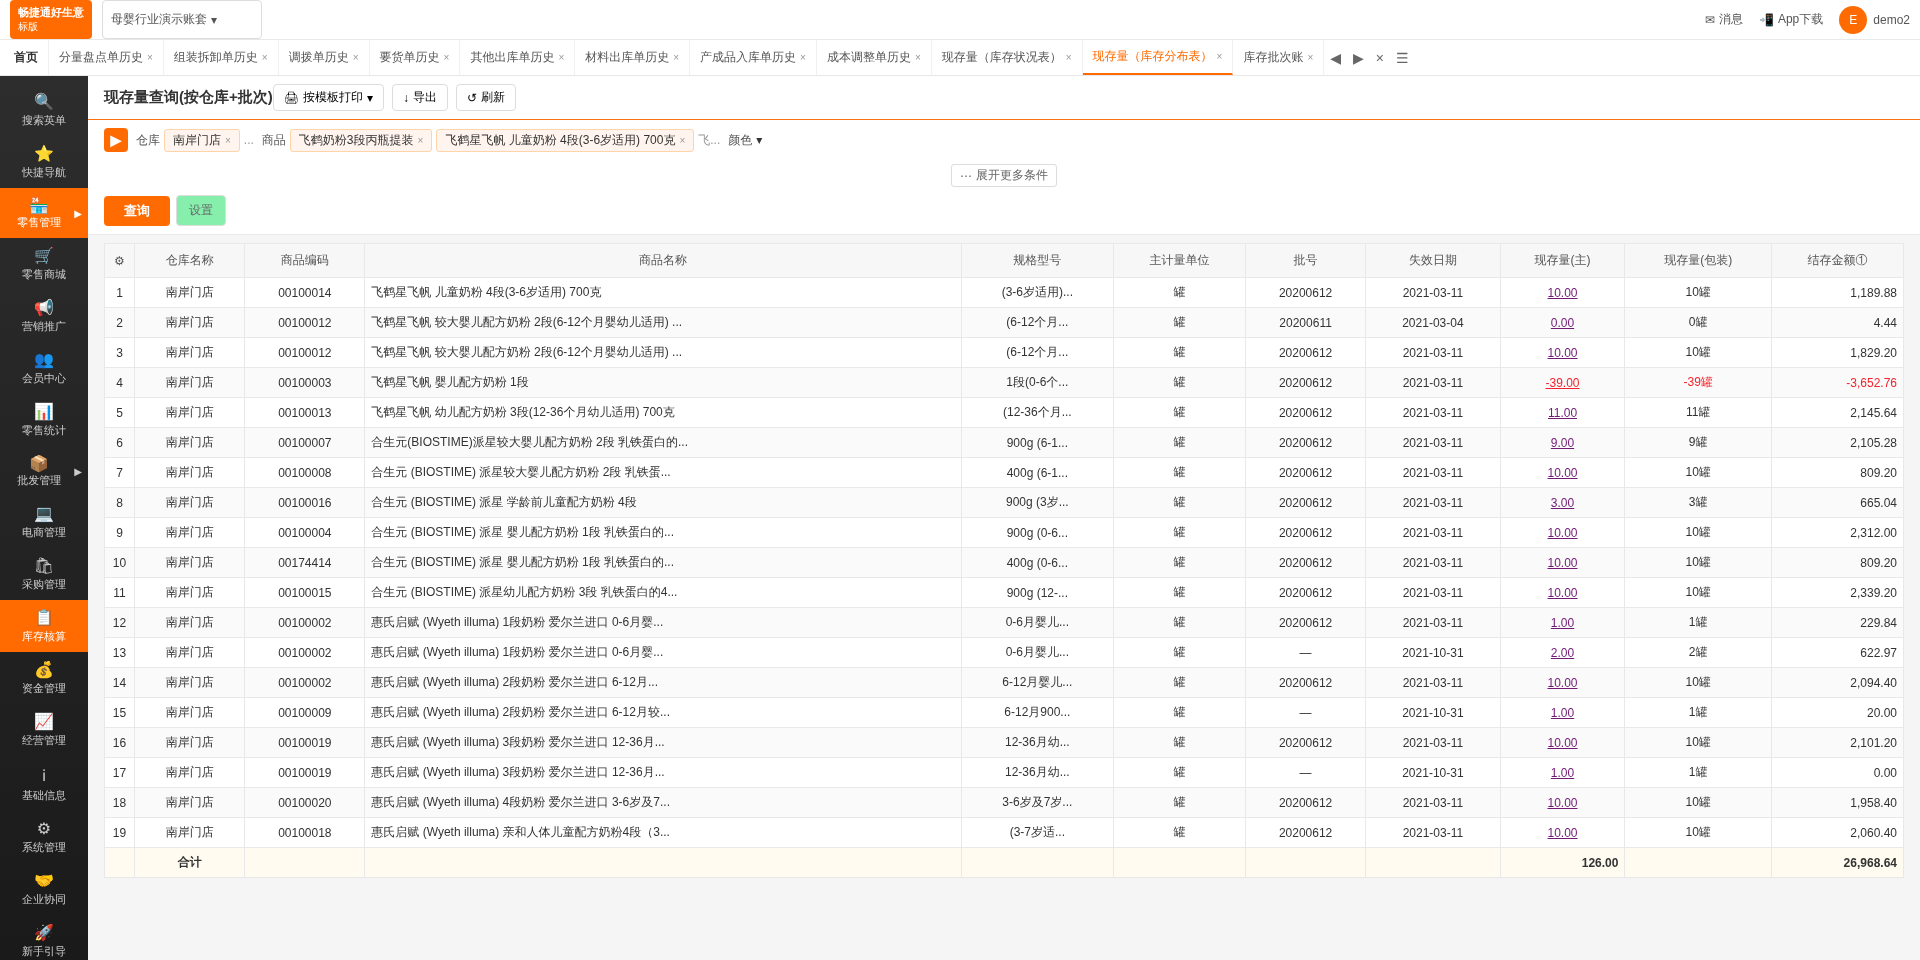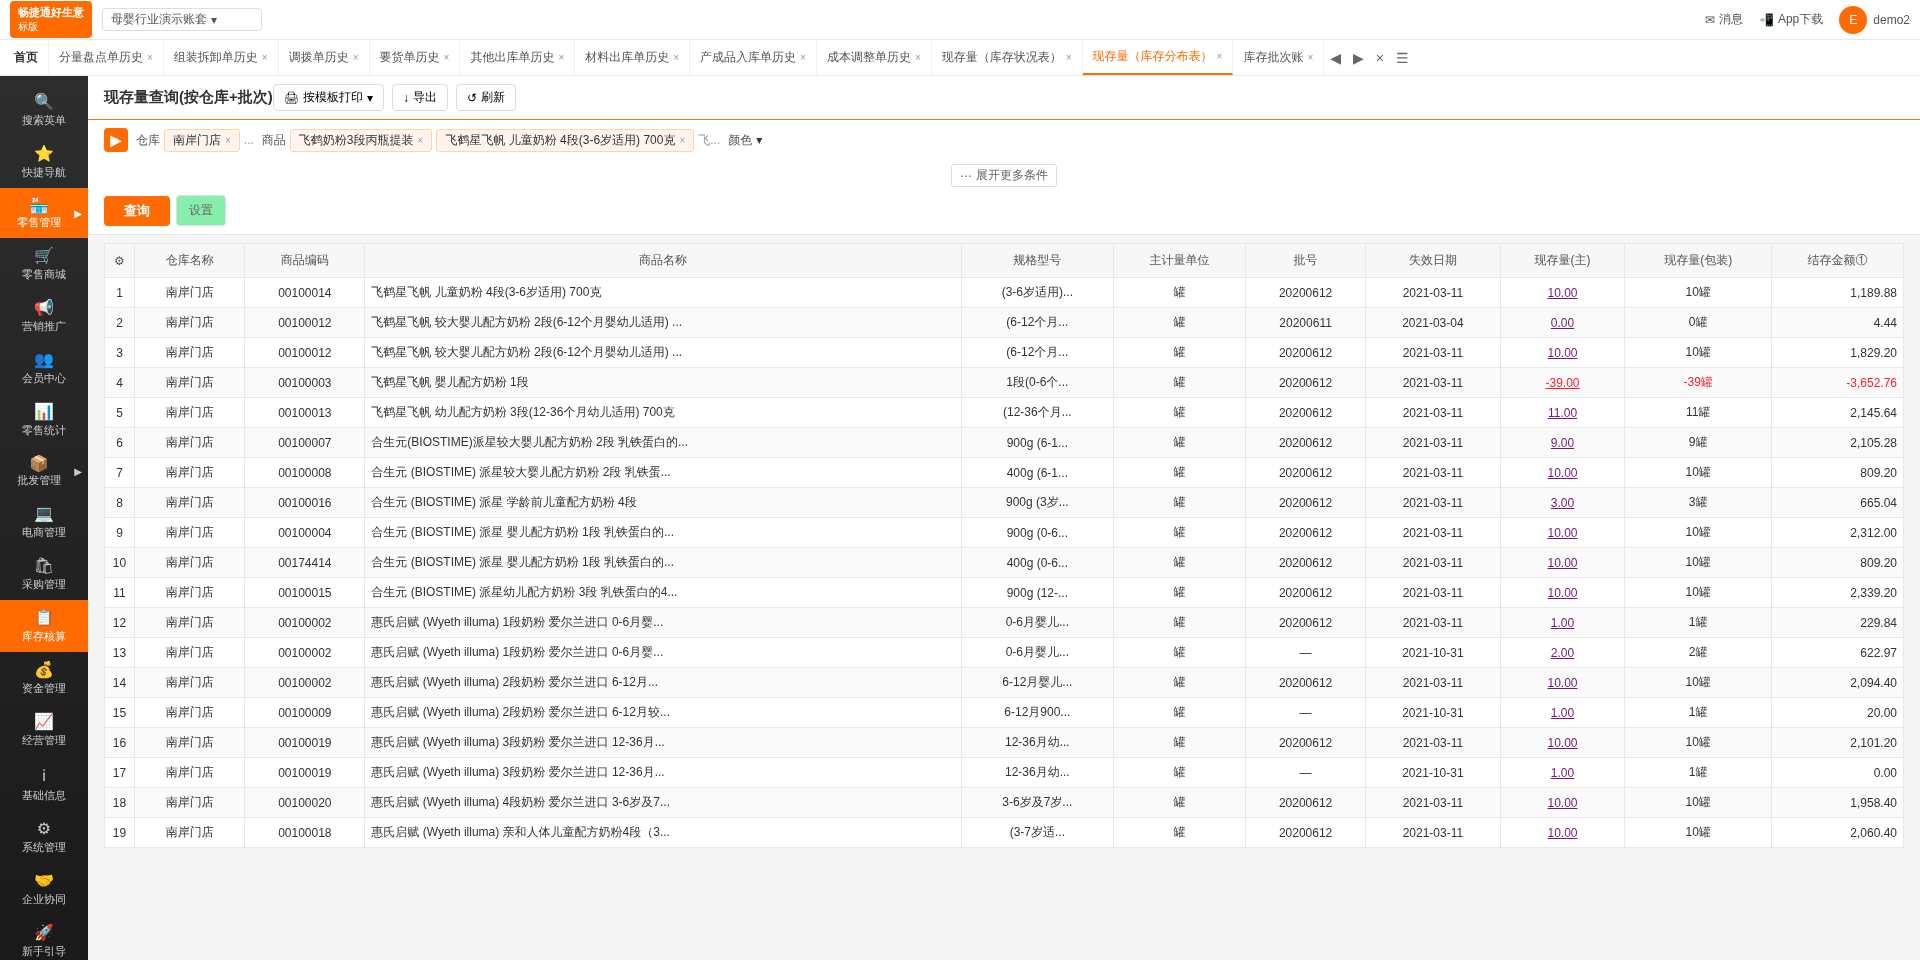--- a/index.html
+++ b/index.html
@@ -1,20 +1,20 @@
 <!DOCTYPE html>
 <html><head>
   <meta charset="utf-8">
   <style>
     * { box-sizing: border-box; margin: 0; padding: 0; font-family: 'Microsoft YaHei', Arial, sans-serif; }
     body { background: #f5f5f5; font-size: 12px; color: #333; overflow: hidden; }
 
     
     .top-bar {
-      display: flex; align-items: center; background: #fff; height: 40px;
+      display: flex; background: #fff; height: 40px;
       border-bottom: 1px solid #e8e8e8; padding: 0 10px; gap: 10px;
     }
     .logo-area {
       display: flex; align-items: center; gap: 4px;
       background: #ff6b00; color: #fff; padding: 4px 8px; border-radius: 4px;
       font-size: 11px; min-width: 80px;
     }
     .org-selector {
       display: flex; align-items: center; gap: 4px; font-size: 12px; color: #555;
       border: 1px solid #ddd; padding: 2px 8px; border-radius: 4px; cursor: pointer;
@@ -582,18 +582,31 @@
               <td>00100018</td>
               <td class="td-left">惠氏启赋 (Wyeth illuma) 亲和人体儿童配方奶粉4段（3...</td>
               <td>(3-7岁适...</td>
               <td>罐</td>
               <td>20200612</td>
               <td>2021-03-11</td>
               <td class="td-link">10.00</td>
               <td>10罐</td>
               <td class="td-num">2,060.40</td>
             </tr>
+            <tr class="row-total">
+              <td></td>
+              <td style="font-weight: bold;">合计</td>
+              <td></td>
+              <td></td>
+              <td></td>
+              <td></td>
+              <td></td>
+              <td></td>
+              <td style="text-align: right; font-weight: bold;">126.00</td>
+              <td></td>
+              <td style="text-align: right; font-weight: bold;">26,968.64</td>
+            </tr>
           </tbody>
       </table>
     </div>
 
   </div>
 </div>
 
 </body></html>

